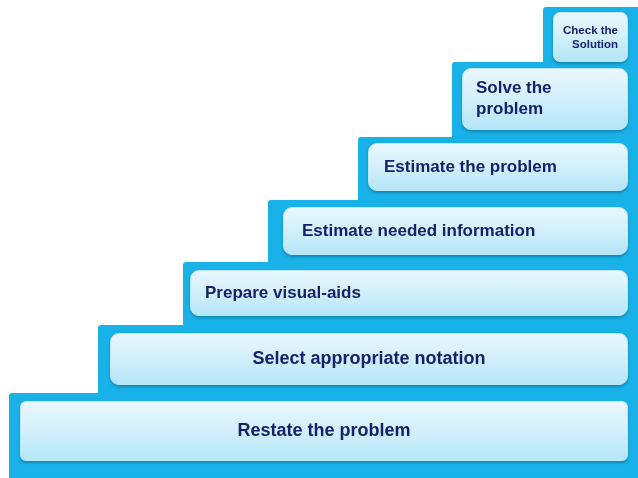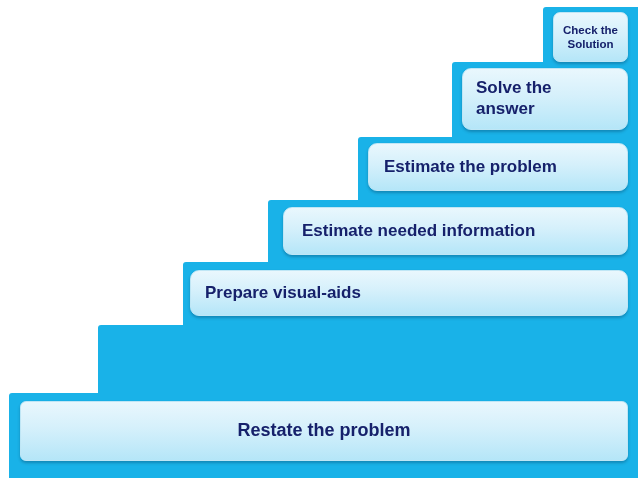--- a/index.html
+++ b/index.html
@@ -44,21 +44,21 @@
     font-weight: bold;
     display: flex;
     align-items: center;
     line-height: 1.22;
   }
   .chip span { display: block; width: 100%; }
 
   .chip.c1 {
     left: 553px; top: 12px; width: 75px; height: 50px;
     font-size: 11.5px; padding: 0 9px; border-radius: 7px;
-    text-align: center;
+    text-align: right;
   }
   .chip.c2 {
     left: 462px; top: 68px; width: 166px; height: 62px;
     font-size: 17px; padding: 0 13px;
     text-align: left;
   }
   .chip.c3 {
     left: 368px; top: 143px; width: 260px; height: 48px;
     font-size: 17px; padding: 0 15px;
     text-align: left;
@@ -117,30 +117,33 @@
   <div class="stair s6"></div>
   <div class="stair s5"></div>
   <div class="stair s4"></div>
   <div class="stair s3"></div>
   <div class="stair s2"></div>
   <div class="stair s1"></div>
 
   <div class="chip c7">
     <span>Restate the problem</span>
   </div>
+  <div class="chip c6">
+    <span>Select appropriate notation</span>
+  </div>
   <div class="chip c5">
     <span>Prepare visual-aids</span>
   </div>
   <div class="chip c4">
     <span>Estimate needed information</span>
   </div>
   <div class="chip c3">
     <span>Estimate the problem</span>
   </div>
   <div class="chip c2">
-    <span>Solve the answer</span>
+    <span>Solve the problem</span>
   </div>
   <div class="chip c1">
     <span>Check the Solution</span>
   </div>
 
 
 </div>
 
 </body></html>

